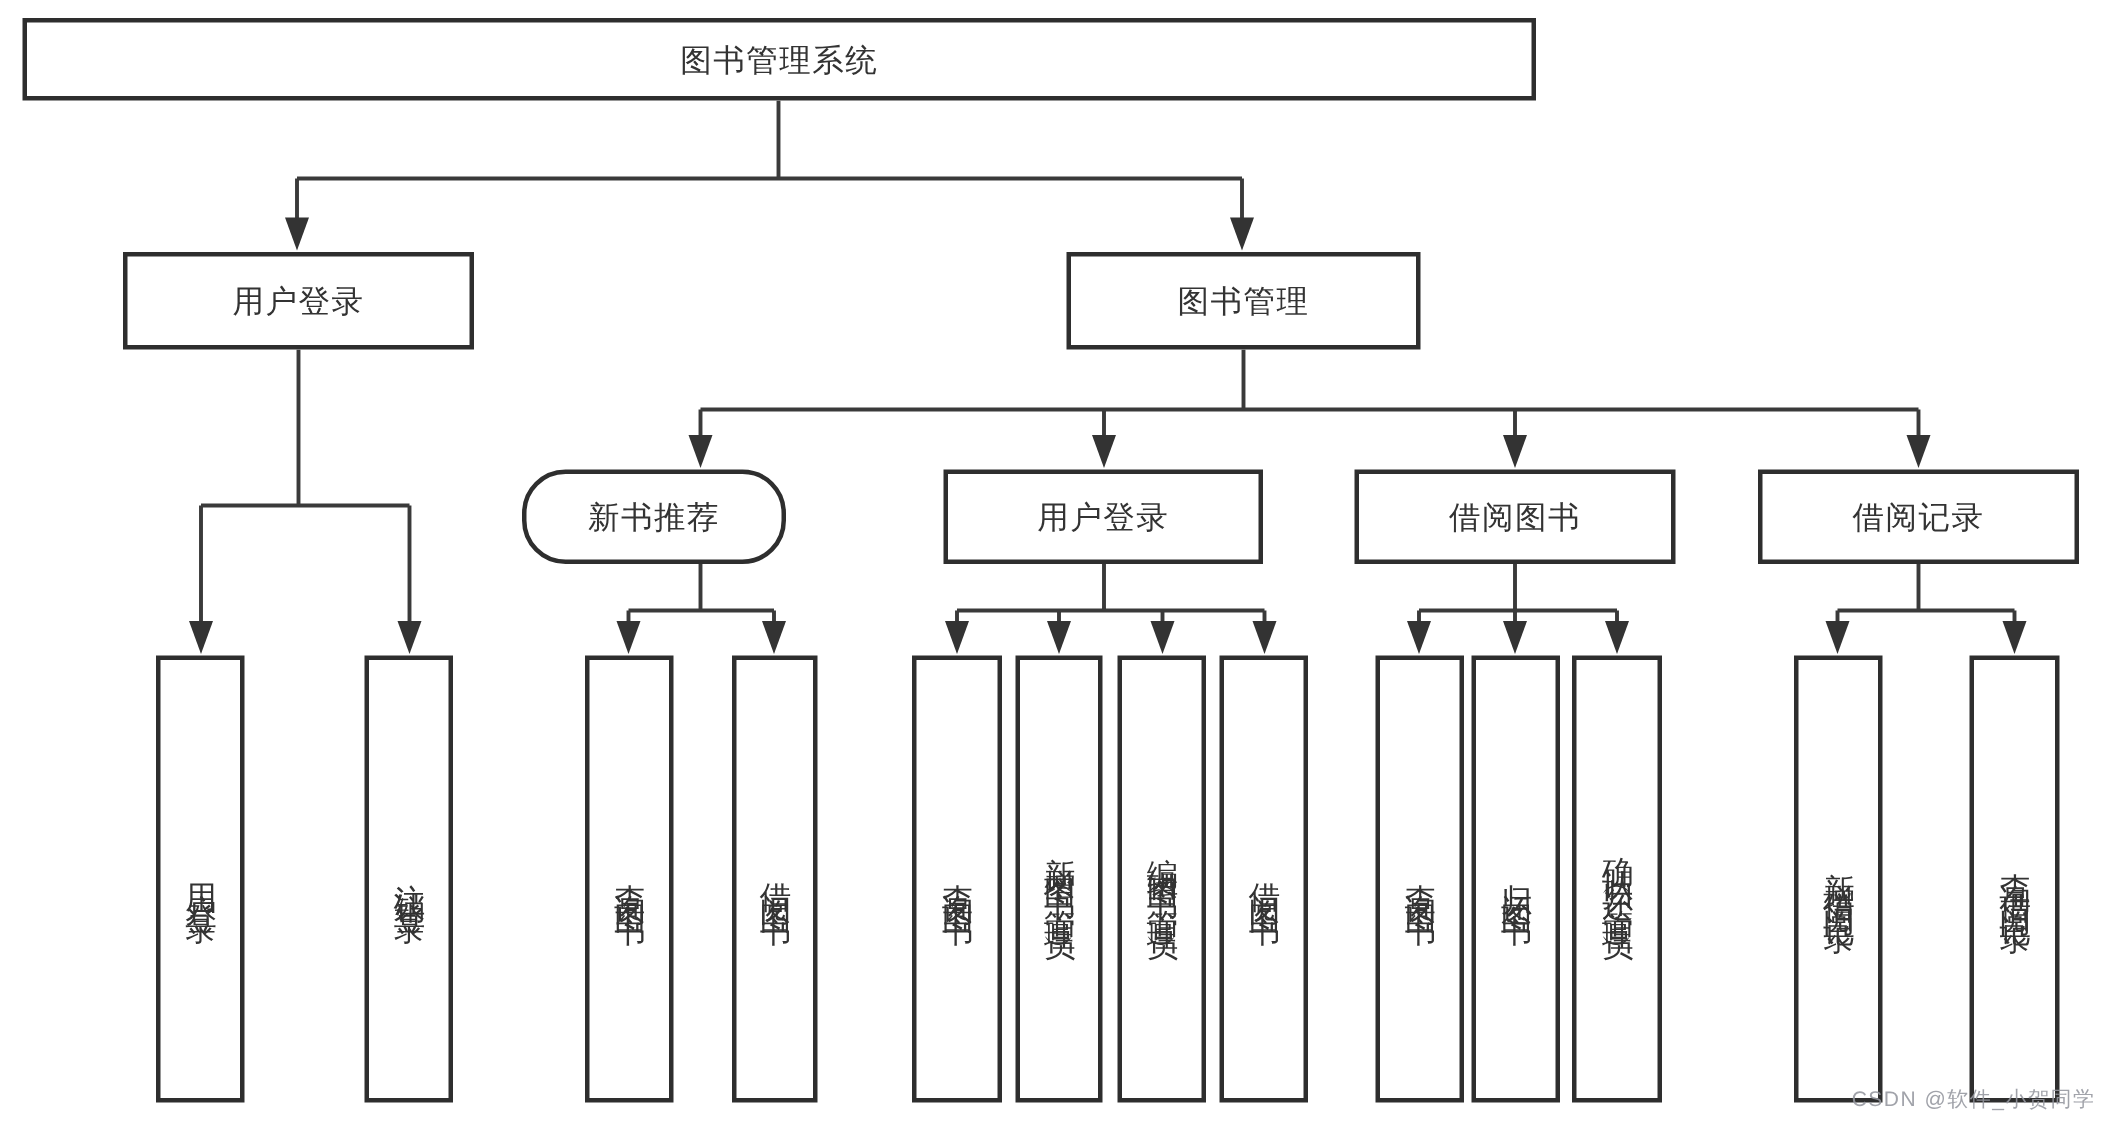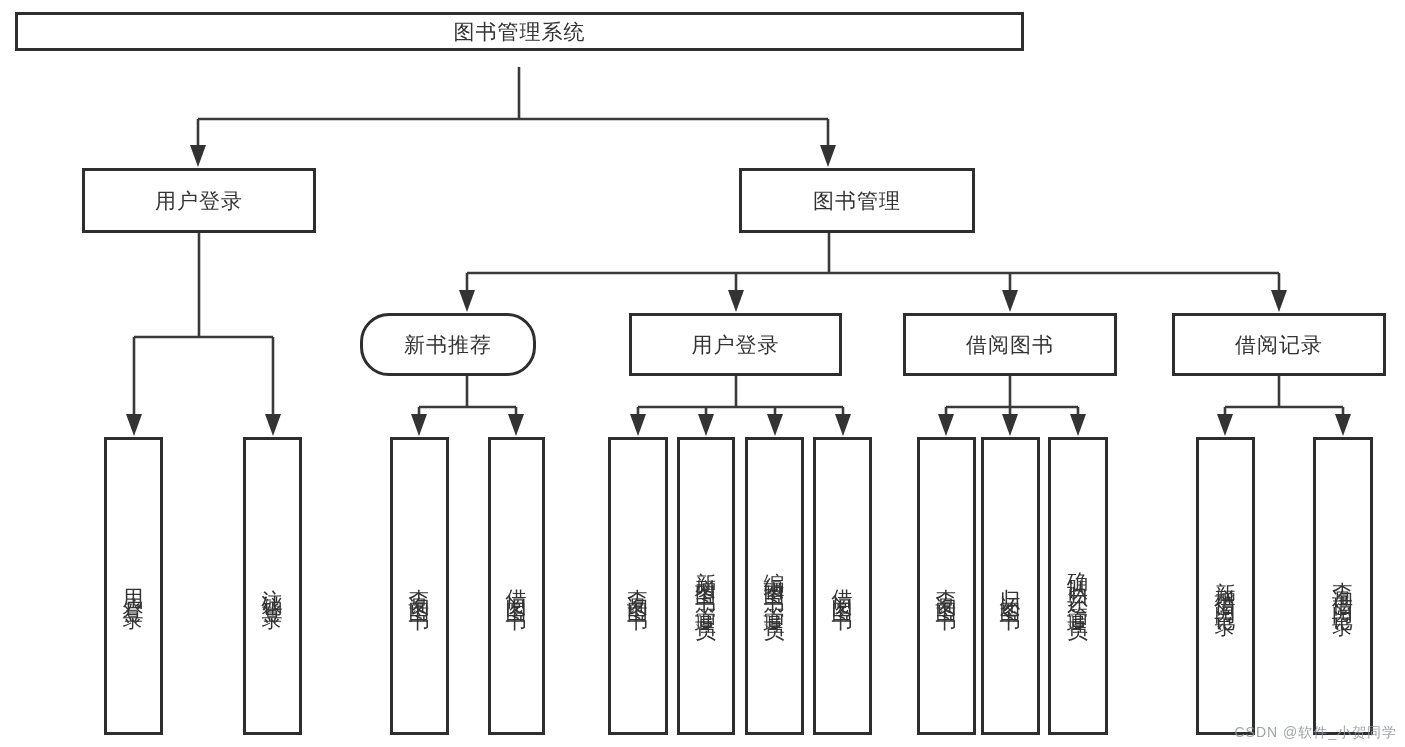--- a/index.html
+++ b/index.html
@@ -20,21 +20,21 @@
     box-sizing:border-box;
     display:flex;align-items:center;justify-content:center;
     color:#333333;
   }
   .hlabel{
     font-size:21px;
     letter-spacing:1px;
     color:#333333;
     white-space:nowrap;
   }
-  .root{left:15px;top:12px;width:1009px;height:39px;}
+  .root{left:15px;top:12px;width:1009px;height:55px;}
   .lvl2{top:168px;height:65px;}
   .lvl3{top:313px;height:63px;}
   .leaf{top:437px;height:298px;}
   .vtext{
     writing-mode:vertical-rl;
     text-orientation:mixed;
     font-size:21px;
     letter-spacing:7px;
     line-height:1;
     color:#333333;
@@ -93,25 +93,25 @@
     <polygon class="ah" points="1335,414 1351,414 1343,436"></polygon>
   </svg>
 
   <div class="box root">
     <span class="hlabel">图书管理系统</span>
   </div>
 
   <div class="box lvl2" style="left:82px;width:234px;">
     <span class="hlabel">用户登录</span>
   </div>
-  <div class="box lvl2" style="left:739px;width:236px;">
+  <div class="box lvl2" style="left:711px;width:236px;">
     <span class="hlabel">图书管理</span>
   </div>
 
-  <div class="box lvl3" style="left:360px;width:176px;border-radius:29px;">
+  <div class="box lvl3" style="left:348px;width:176px;border-radius:29px;">
     <span class="hlabel">新书推荐</span>
   </div>
   <div class="box lvl3" style="left:629px;width:213px;">
     <span class="hlabel">用户登录</span>
   </div>
   <div class="box lvl3" style="left:903px;width:214px;">
     <span class="hlabel">借阅图书</span>
   </div>
   <div class="box lvl3" style="left:1172px;width:214px;">
     <span class="hlabel">借阅记录</span>

